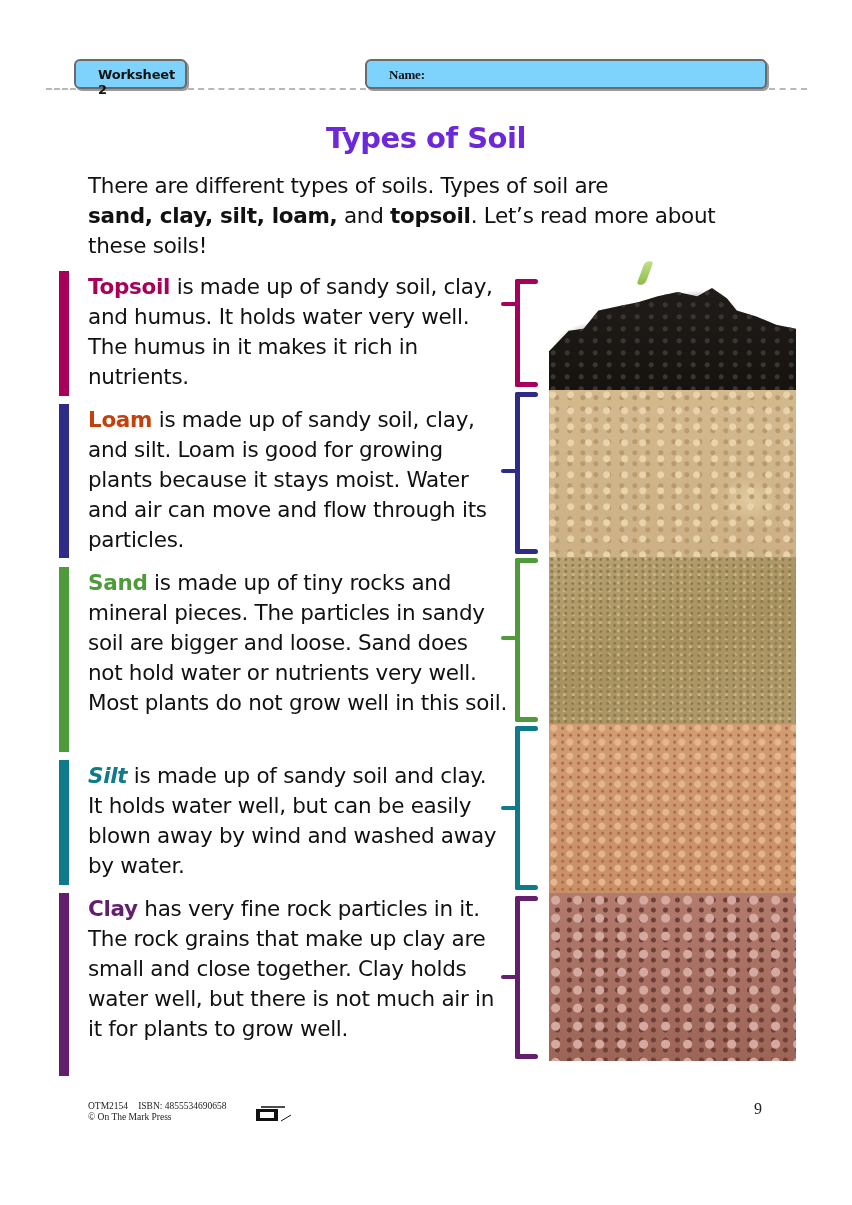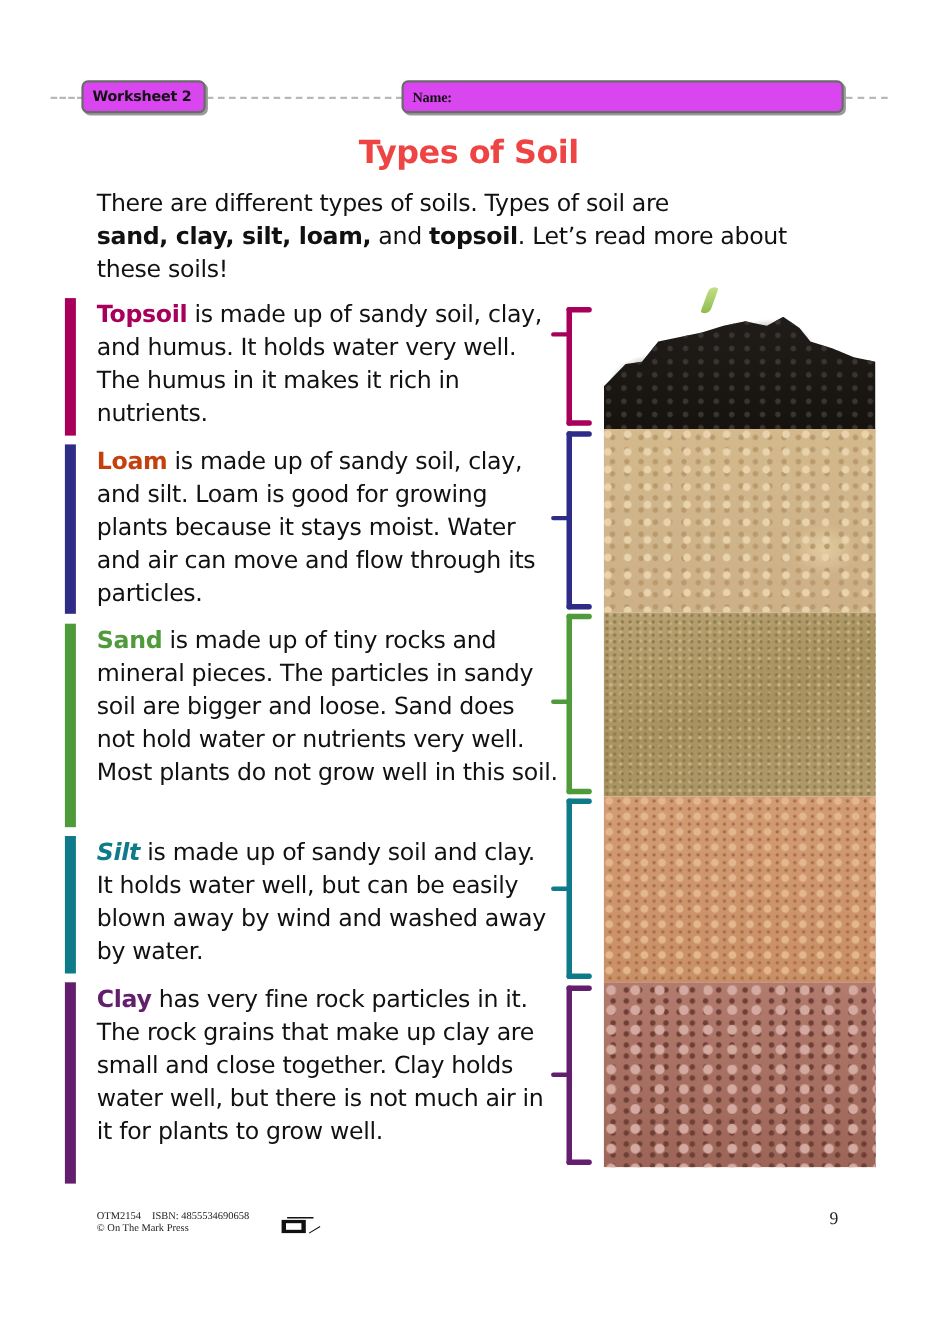--- a/index.html
+++ b/index.html
@@ -1,32 +1,32 @@
 <!DOCTYPE html>
 <html><head>
   <meta charset="utf-8">
   <style>
     * { box-sizing: border-box; margin: 0; padding: 0; }
     html, body { width: 852px; height: 1205px; background: #ffffff; overflow: hidden; }
     body { position: relative; font-family: "DejaVu Sans", sans-serif; color: #111; }
 
     .dash-line { position: absolute; top: 88px; height: 0; border-top: 2px dashed #b8b8b8; }
     .hdr-box {
-      position: absolute; top: 73px; height: 30px; background: #d946ef;
+      position: absolute; top: 59px; height: 30px; background: #7dd3fc;
       border: 2px solid #6a6a6a; border-radius: 6px;
       box-shadow: 2px 2px 0 #9a9a9a;
       font-family: "DejaVu Sans", sans-serif; font-size: 13px; font-weight: bold;
-      color: #111; padding: 6px 8px; letter-spacing: -0.2px;
+      color: #111; padding: 6px 22px; letter-spacing: -0.2px;
     }
     .worksheet-box { left: 74px; width: 113px; }
     .name-box { left: 365px; width: 402px; font-family: Liberation Serif, serif; }
 
     .title {
       position: absolute; top: 121px; left: 0; width: 852px; text-align: center;
-      font-size: 29px; font-weight: bold; letter-spacing: -0.5px; color: #ef4444;
+      font-size: 29px; font-weight: bold; letter-spacing: -0.5px; color: #6d28d9;
     }
     .intro {
       position: absolute; top: 171px; left: 88px; width: 660px;
       font-size: 21.5px; line-height: 30px; letter-spacing: -0.3px; color: #111;
     }
     .intro b { font-weight: bold; }
 
     .section { position: absolute; left: 59px; }
     .section .bar { position: absolute; left: 0; top: 0; width: 10px; height: 100%; }
     .section .text {

